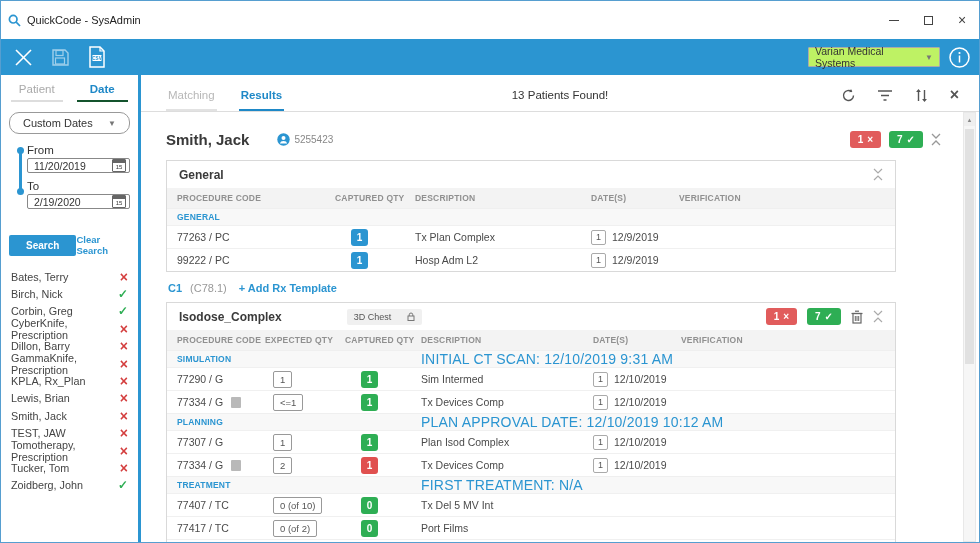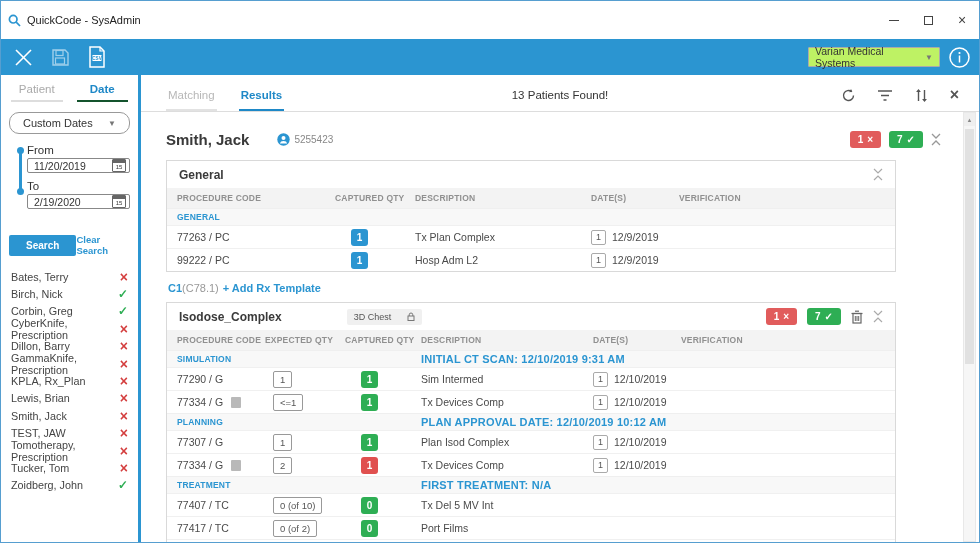--- a/index.html
+++ b/index.html
@@ -79,37 +79,37 @@
   .card-head { height:27px; display:flex; align-items:center; padding:0 12px; gap:10px; }
   .card-title { font-size:12px; font-weight:bold; color:#3a3a3a; }
   .chip { background:#f0f0f0; border-radius:2px; font-size:9px; color:#555; display:inline-flex; align-items:center; gap:16px; padding:3px 7px; margin-left:55px; }
   .card-head .row-right { gap:10px; }
 
   .grid-g { display:grid; grid-template-columns:158px 80px 176px 88px 1fr; align-items:center; padding:0 10px; }
   .grid-i { display:grid; grid-template-columns:88px 80px 76px 172px 88px 1fr; align-items:center; padding:0 10px; }
   .thead { background:#f3f3f3; height:20px; font-size:8.5px; font-weight:bold; color:#909090; letter-spacing:.2px; }
   .sec-row { background:#f8f8f8; height:17px; border-top:1px solid #efefef; }
   .sec-label { font-size:8.5px; font-weight:bold; color:#2b95d1; letter-spacing:.2px; }
-  .sec-info { font-size:11px; font-weight:bold; color:#2b95d1; letter-spacing:.2px; }
+  .sec-info { font-size:14px; font-weight:normal; color:#2b95d1; letter-spacing:.2px; }
   .grid-g .span13 { grid-column:1/3; }
   .grid-i .span14 { grid-column:1/4; } .grid-i .span47 { grid-column:4/7; }
   .trow { height:23px; border-top:1px solid #f0f0f0; font-size:10.5px; color:#4a4a4a; }
   .code-cell { display:flex; align-items:center; gap:8px; }
   .note-icon { width:10px; height:11px; background:#b9b9b9; border-radius:1px; display:inline-block; }
   .cap-badge { width:17px; height:17px; border-radius:3px; color:#fff; font-size:10px; font-weight:bold; display:flex; align-items:center; justify-content:center; margin-left:16px; }
   .cap-badge.blue { background:#2b95d1; } .cap-badge.green { background:#2eae54; } .cap-badge.redb { background:#e0504f; }
   .exp-box { display:inline-block; border:1px solid #999; border-radius:2px; font-size:9.5px; color:#555; padding:2px 6px; margin-left:8px; background:#fff; }
   .date-cell { display:flex; align-items:center; gap:6px; }
   .qty-box { width:15px; height:15px; border:1px solid #aaa; border-radius:2px; font-size:9px; color:#555; display:flex; align-items:center; justify-content:center; background:#fff; }
   .date-text { font-size:10.5px; color:#4a4a4a; }
   .verif-cell { display:flex; align-items:center; gap:9px; padding-left:48px; }
   .checkbox { width:13px; height:13px; border:1px solid #ccc; background:#f5f5f5; border-radius:1px; }
   .verif-label { font-size:10.5px; color:#4a4a4a; }
 
-  .rx-line { display:flex; align-items:flex-end; margin:10px 0 8px 2px; font-size:11px; }
+  .rx-line { display:flex; align-items:flex-end; gap:8px; margin:10px 0 8px 2px; font-size:11px; }
   .rx-code { color:#2b95d1; font-weight:bold; }
   .rx-dx { color:#999; }
   .rx-add { color:#2b95d1; font-weight:bold; margin-left:4px; }
 
   
   .scrollbar { position:absolute; right:3px; top:37px; bottom:0; width:13px; background:#f6f6f6; border:1px solid #e8e8e8; }
   .sb-arrow { height:13px; display:flex; align-items:center; justify-content:center; font-size:6px; color:#888; background:#efefef; }
   .sb-thumb { position:absolute; top:16px; left:1px; right:1px; height:235px; background:#e1e1e1; }
 
   svg { display:block; }

